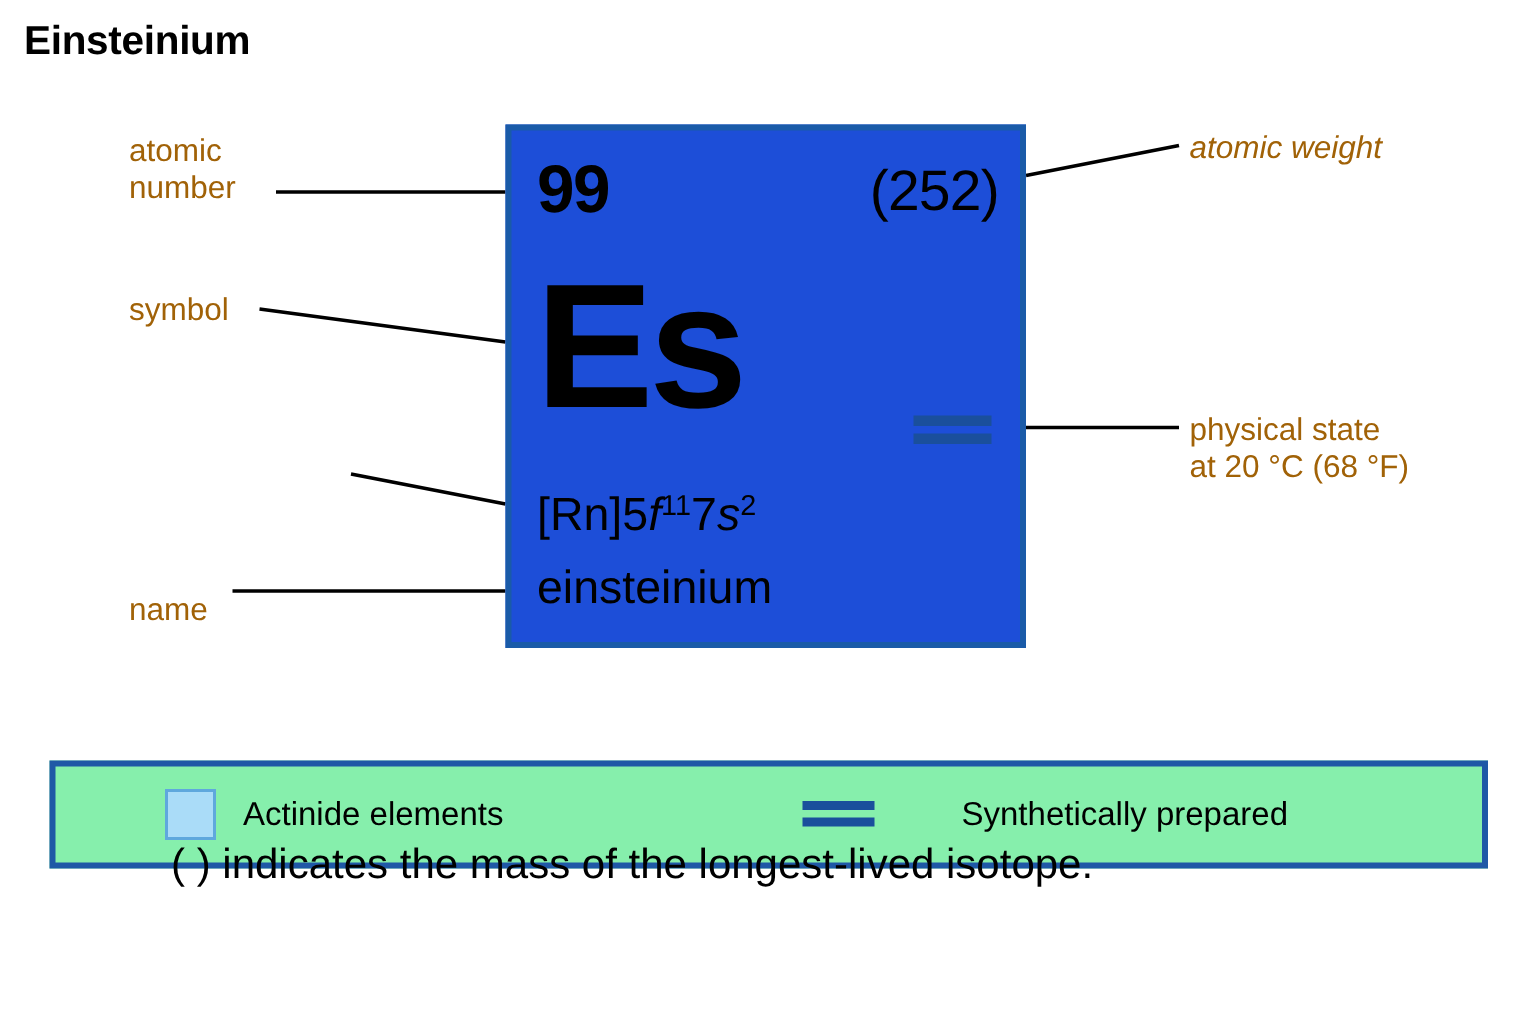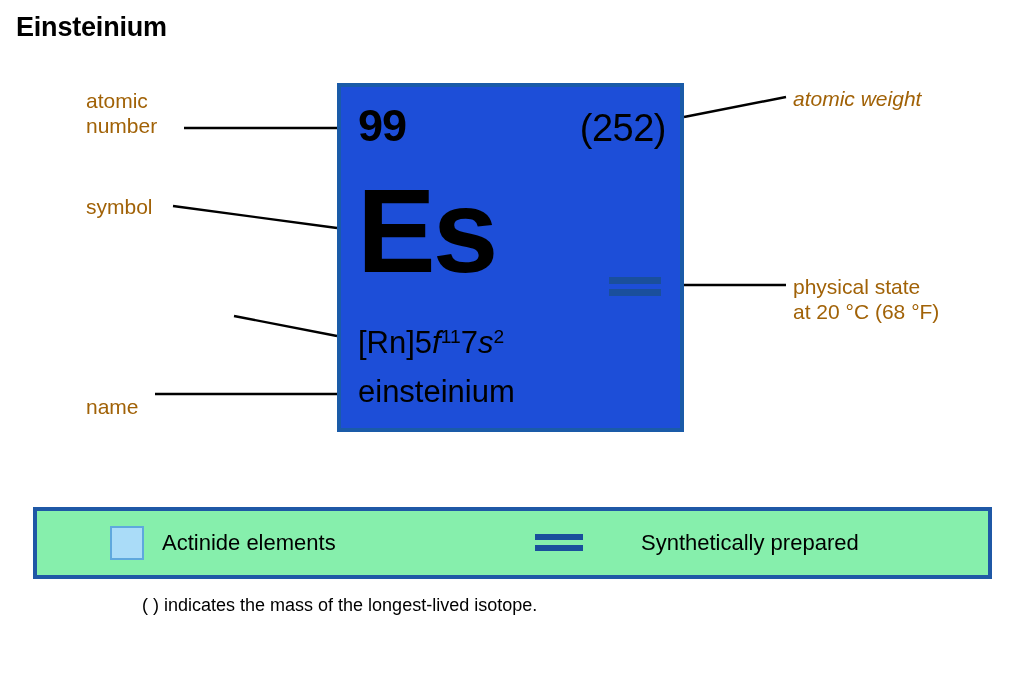--- a/index.html
+++ b/index.html
@@ -185,25 +185,24 @@
     margin-left: 18px;
     font-size: 22px;
     line-height: 1;
     white-space: nowrap;
   }
 
   
   .footnote {
     position: absolute;
     left: 114px;
-    top: 596px;
-    font-size: 18px;
-    line-height: 1;
-    white-space: nowrap;
-    margin-left: 28px;
+    top: 562px;
+    font-size: 28px;
+    line-height: 1;
+    white-space: nowrap;
   }
   .credit {
     position: absolute;
     left: 13px;
     top: 654px;
     font-size: 16px;
     line-height: 1;
     white-space: nowrap;
     color: #1a1a1a;
   }

